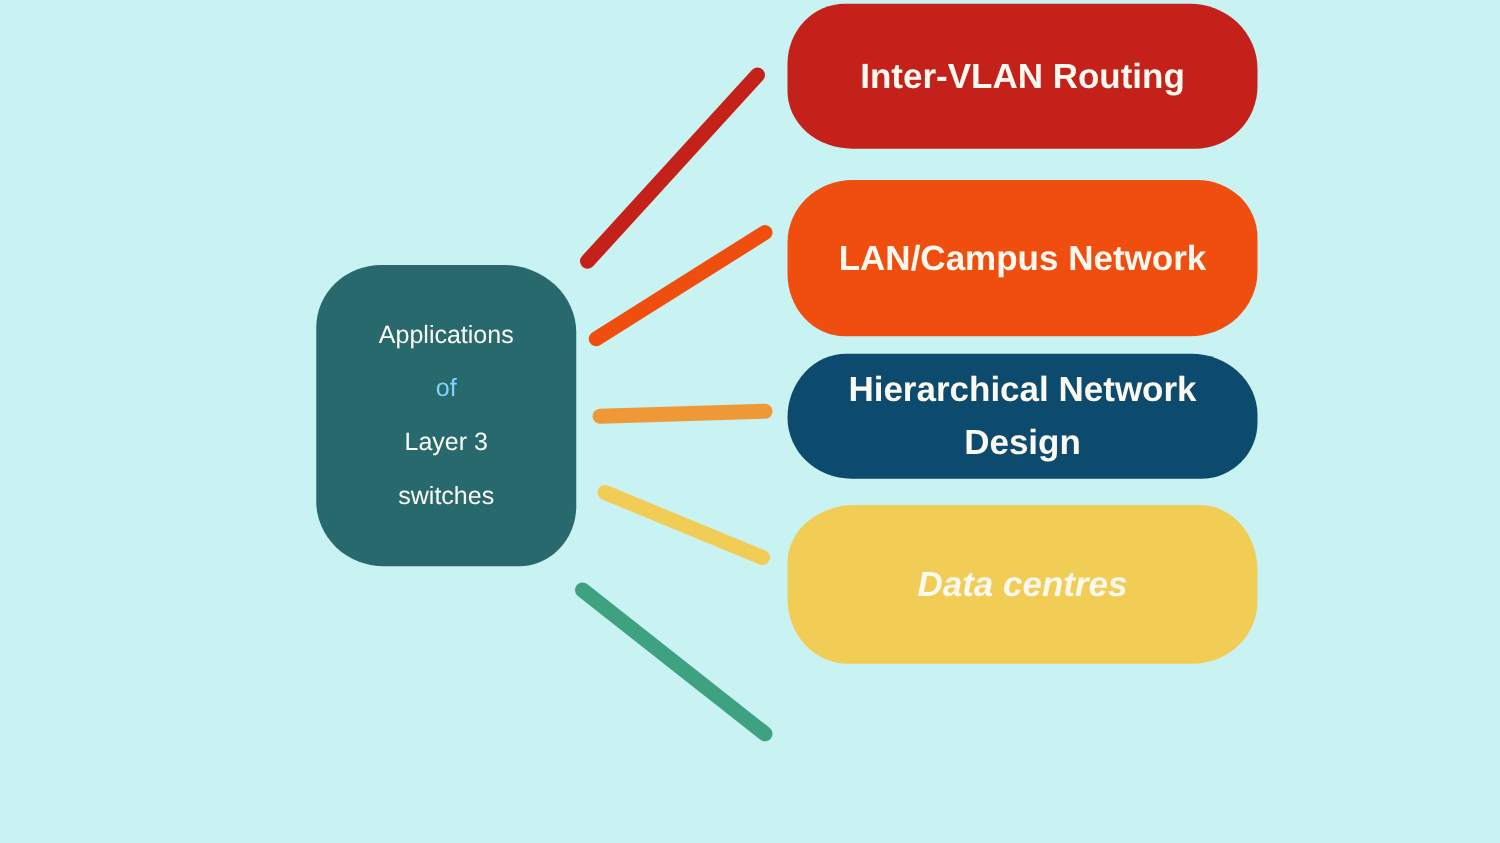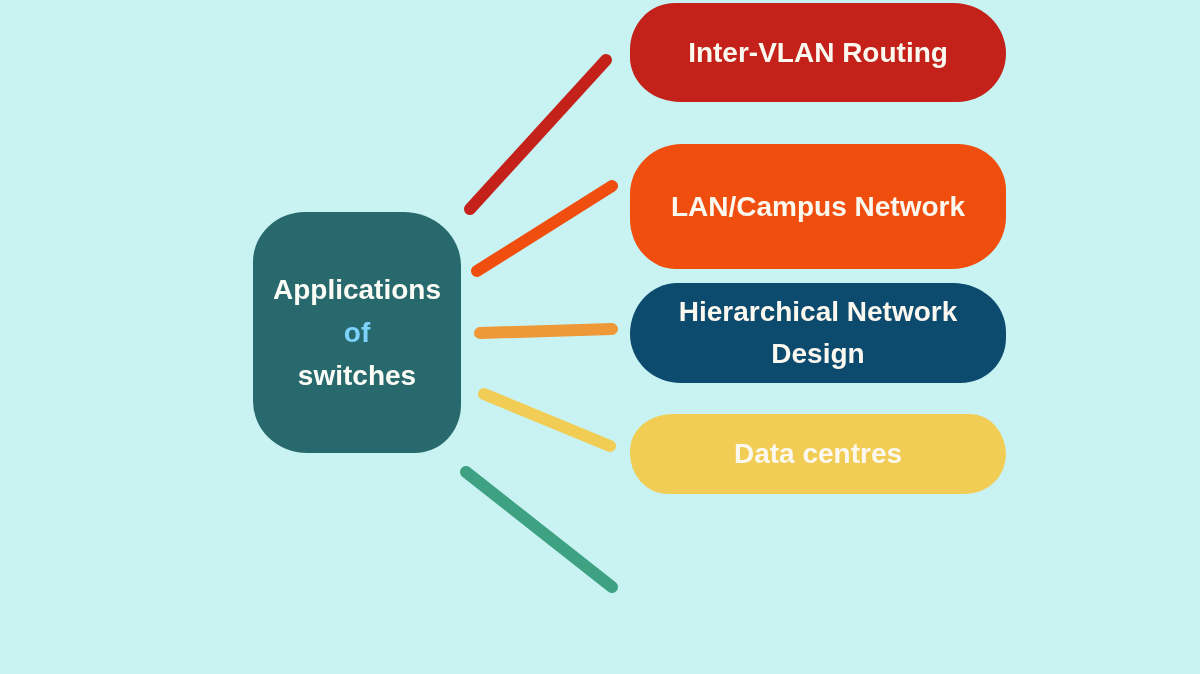--- a/index.html
+++ b/index.html
@@ -34,63 +34,64 @@
     height: 241px;
     border-radius: 52px 58px 46px 54px / 50px 54px 48px 52px;
     display: flex;
     flex-direction: column;
     align-items: center;
     justify-content: center;
     text-align: center;
   }
   .center-line {
     color: #FCFCF7;
-    font-size: 28px;
-    font-weight: 700;
+    font-size: 20px;
+    font-weight: 400;
     line-height: 43px;
     white-space: nowrap;
   }
   .pill {
     position: absolute;
     left: 630px;
     width: 376px;
     display: flex;
     align-items: center;
     justify-content: center;
     text-align: center;
   }
   .pill-label {
     color: #FBF8F0;
     font-size: 28px;
     font-weight: 700;
     line-height: 42px;
     padding: 0 22px;
   }
-  .p0 { top: 3px;   height: 99px;  border-radius: 46px 54px 50px 52px / 48px 52px 50px 46px; }
+  .p0 { top: 3px;   height: 116px;  border-radius: 46px 54px 50px 52px / 48px 52px 50px 46px; }
   .p1 { top: 144px; height: 125px;  border-radius: 52px 48px 54px 46px / 50px 46px 52px 50px; }
   .p2 { top: 283px; height: 100px; border-radius: 48px 54px 46px 52px / 52px 50px 46px 50px; }
-  .p3 { top: 414px; height: 80px; border-radius: 54px 46px 52px 48px / 46px 52px 50px 52px; }
+  .p3 { top: 404px; height: 127px; border-radius: 54px 46px 52px 48px / 46px 52px 50px 52px; font-style: italic; }
   .p4 { top: 558px; height: 107px; border-radius: 50px 52px 46px 54px / 52px 48px 52px 46px; }
 </style>
 </head>
 <body>
 
 <div class="canvas" style="background-color: rgb(200, 243, 242);">
 
   <svg class="connectors" viewBox="0 0 1200 674" xmlns="http://www.w3.org/2000/svg">
     <line class="connector" x1="470" y1="209" x2="606" y2="60" stroke="#C32119"></line>
     <line class="connector" x1="477" y1="271" x2="612" y2="186" stroke="#F04E0E"></line>
     <line class="connector" x1="480" y1="333" x2="612" y2="329" stroke="#EF9838"></line>
     <line class="connector" x1="484" y1="394" x2="610" y2="446" stroke="#F2CD55"></line>
     <line class="connector" x1="466" y1="472" x2="612" y2="587" stroke="#3EA182"></line>
   </svg>
 
   <div class="center-box" style="background-color: rgb(39, 105, 108);">
     <div class="center-line" style="color: rgb(252, 252, 247);">Applications</div>
     <div class="center-line" style="color: #7dd3fc;">of</div>
+    <div class="center-line" style="color: rgb(252, 252, 247);">Layer 3</div>
     <div class="center-line" style="color: rgb(252, 252, 247);">switches</div>
   </div>
 
   <div class="pill p0" style="background-color: rgb(195, 33, 25);">
     <span class="pill-label" style="color: rgb(251, 248, 240);">Inter-VLAN Routing</span>
   </div>
 
   <div class="pill p1" style="background-color: rgb(240, 78, 14);">
     <span class="pill-label" style="color: rgb(251, 248, 240);">LAN/Campus Network</span>
   </div>

